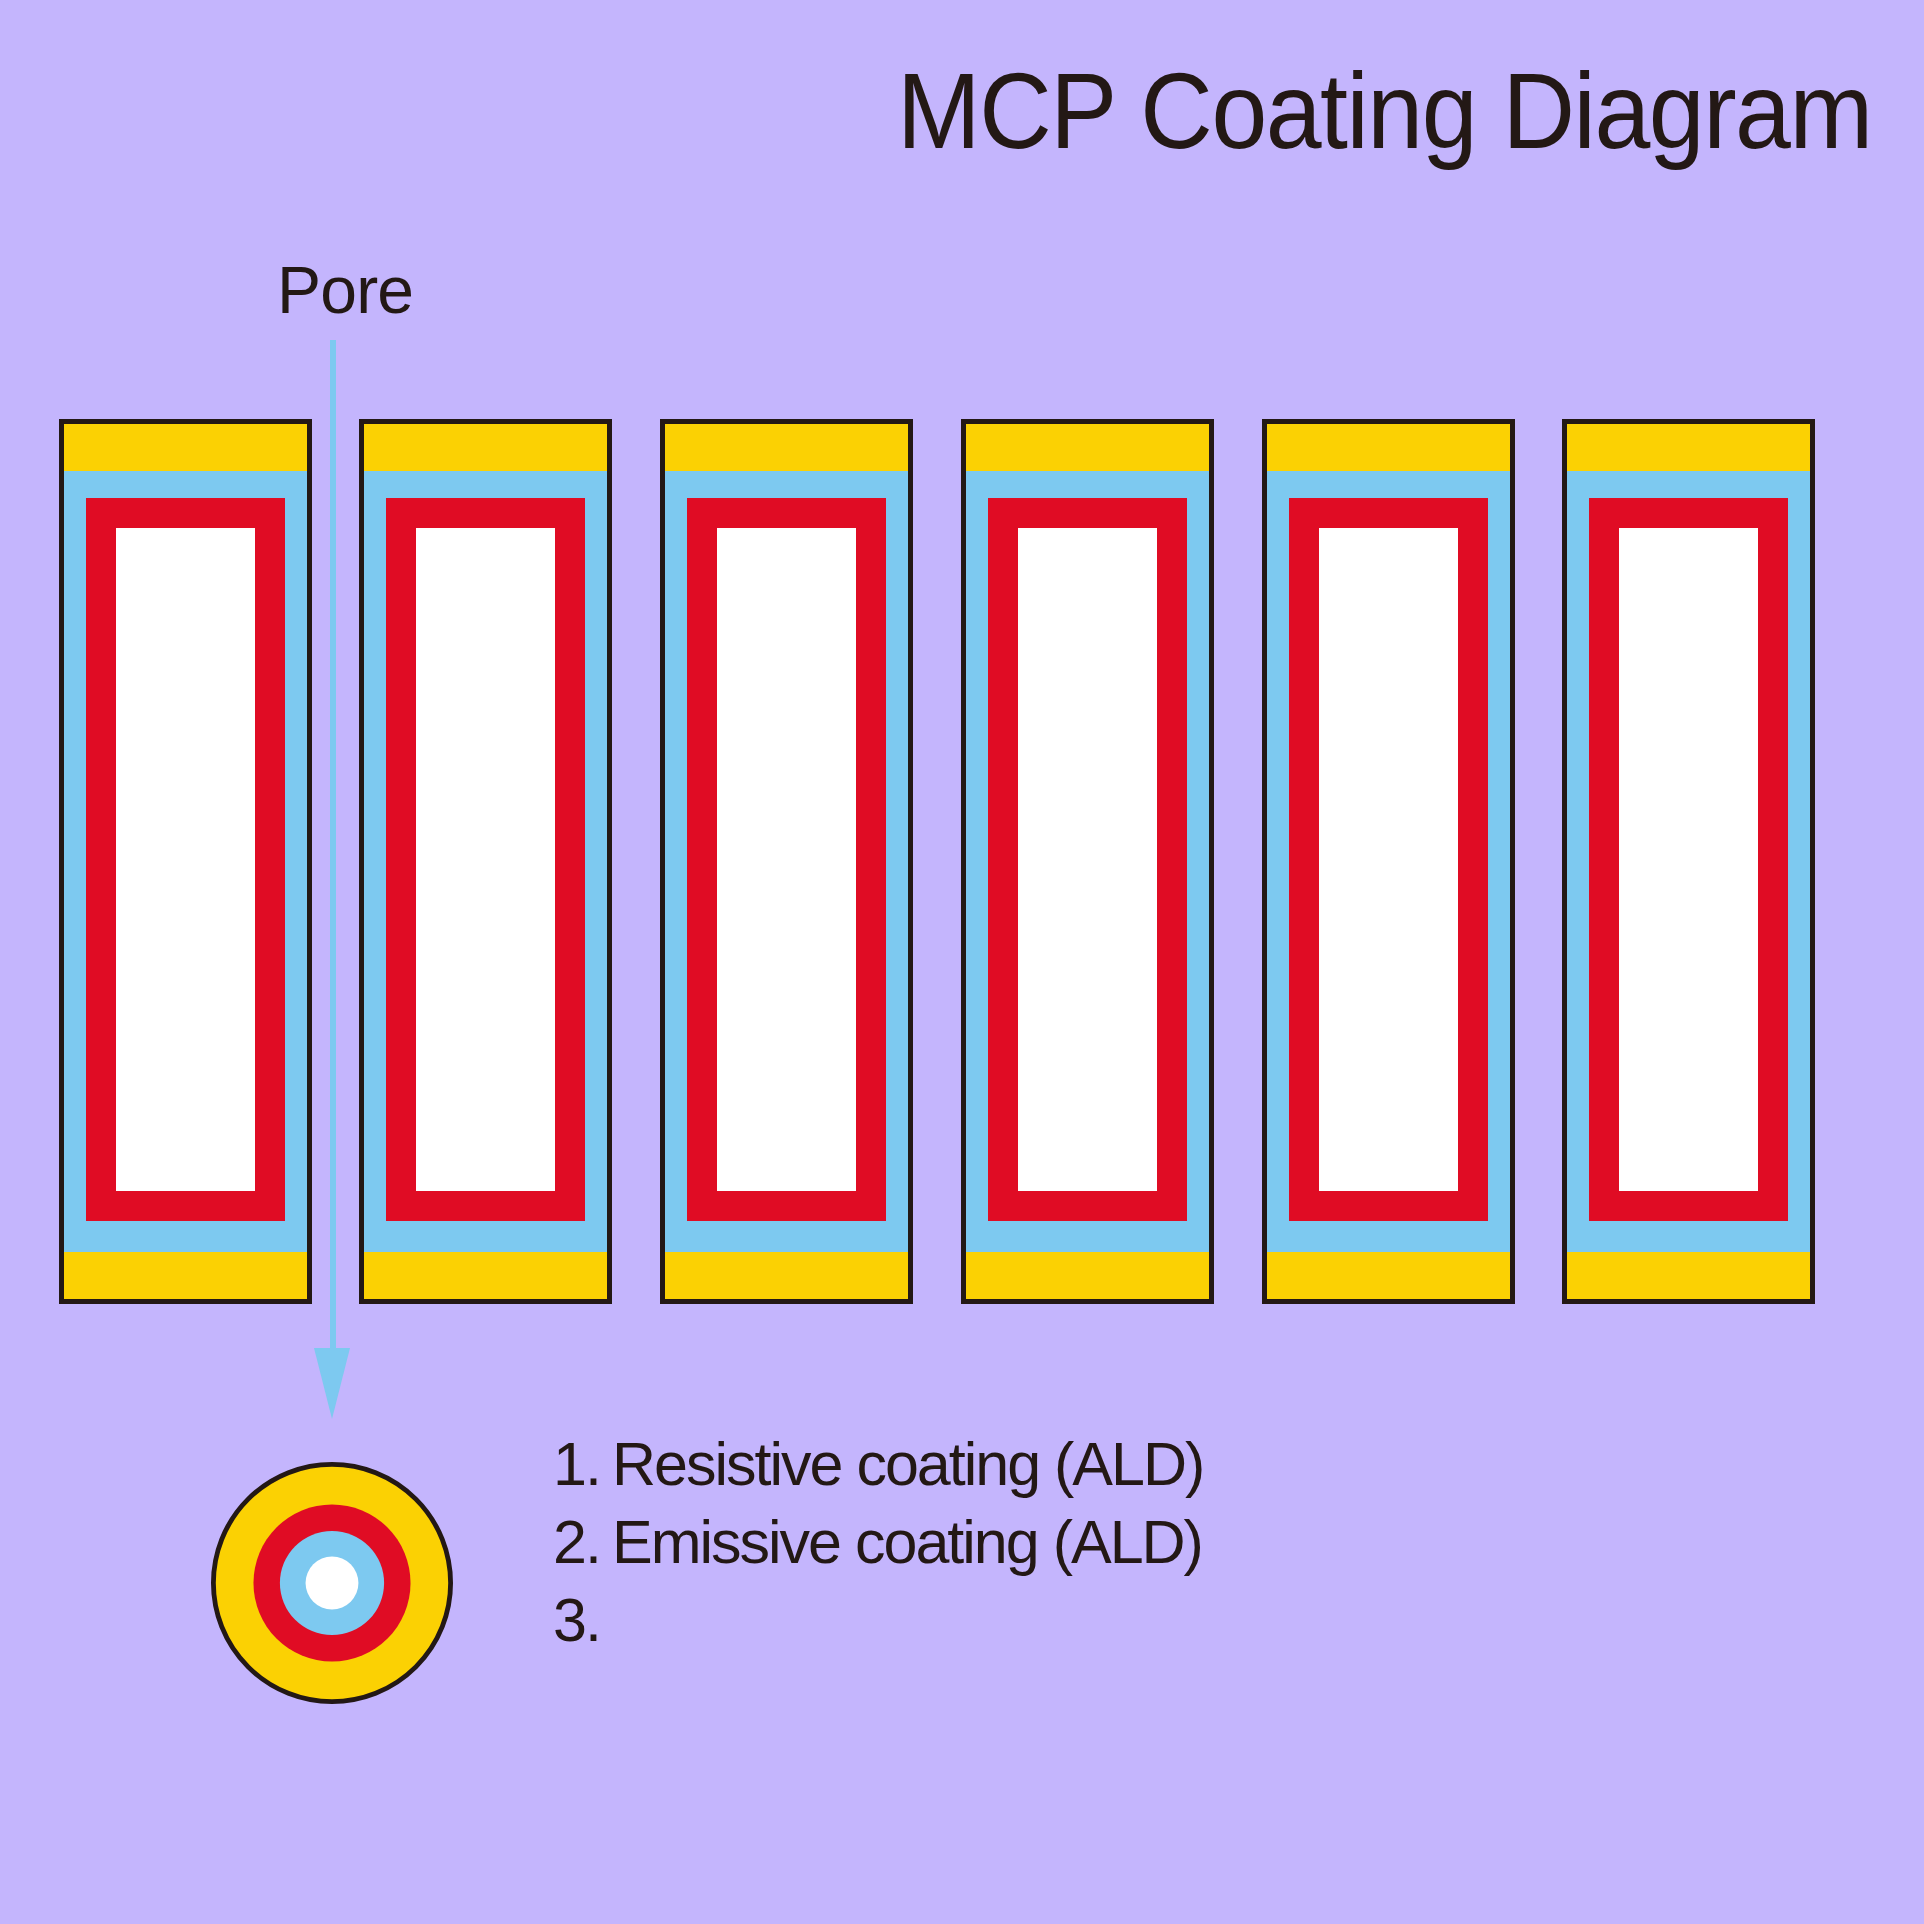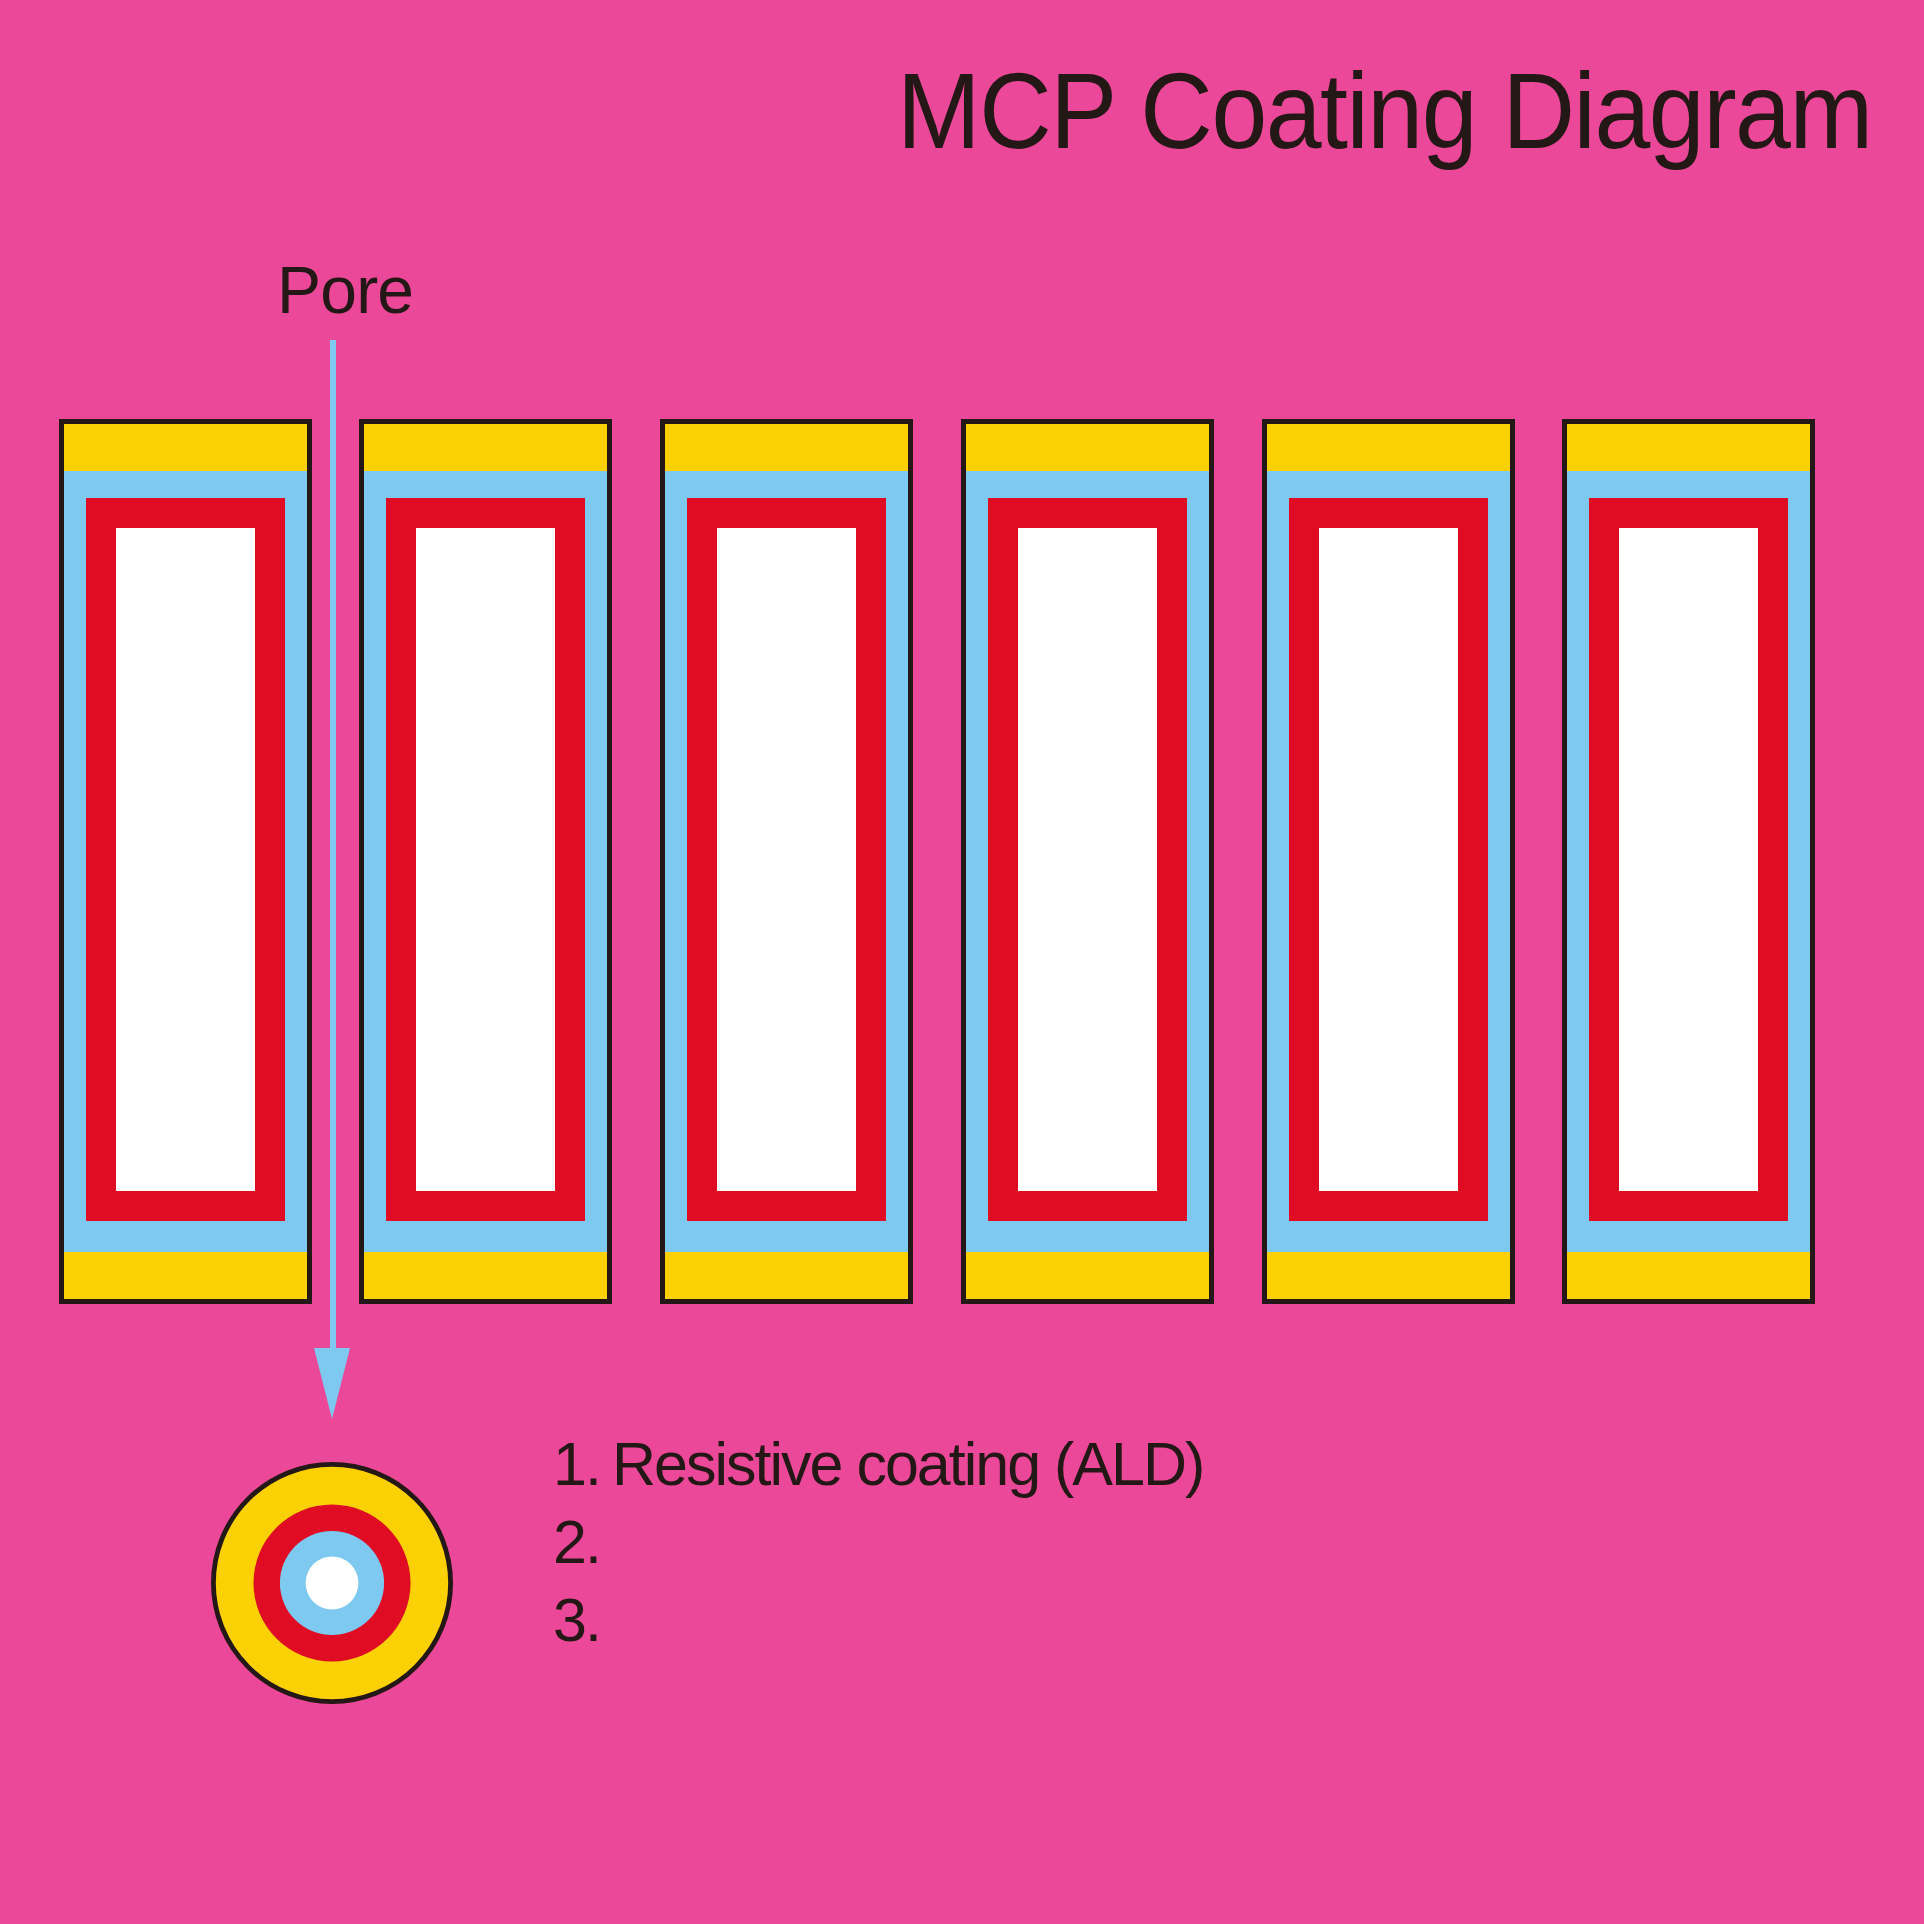--- a/index.html
+++ b/index.html
@@ -1,18 +1,18 @@
 <!DOCTYPE html>
 <html style="--c-yellow: #FBD103; --c-red: #E00C24; --c-blue: #7DC9F0; --c-outline: #231815; --c-text: #231815;font-size:13px"><head>
 <meta charset="utf-8">
 <style>
   html,body{margin:0;padding:0;background:#fff;}
   body{width:1925px;height:1925px;position:relative;overflow:hidden;
        font-family:"Liberation Sans", sans-serif;}
-  .canvas{position:absolute;inset:0;background:#ec4899;}
+  .canvas{position:absolute;inset:0;background:#c4b5fd;}
 
   
   :root{
     --c-yellow:#FBD103;
     --c-red:#E00C24;
     --c-blue:#7DC9F0;
     --c-outline:#231815;
     --c-text:#231815;
   }
 
@@ -133,20 +133,21 @@
     <circle class="ring-white" cx="151" cy="151" r="33"></circle>
   </svg>
 
   <div class="legend">
     <div class="legend-item">
       <span class="num">1.</span>
       <span class="txt">Resistive coating (ALD)</span>
     </div>
     <div class="legend-item">
       <span class="num">2.</span>
+      <span class="txt">Emissive coating (ALD)</span>
     </div>
     <div class="legend-item">
       <span class="num">3.</span>
       <span class="txt">
       </span>
     </div>
   </div>
 
 </div>
 

